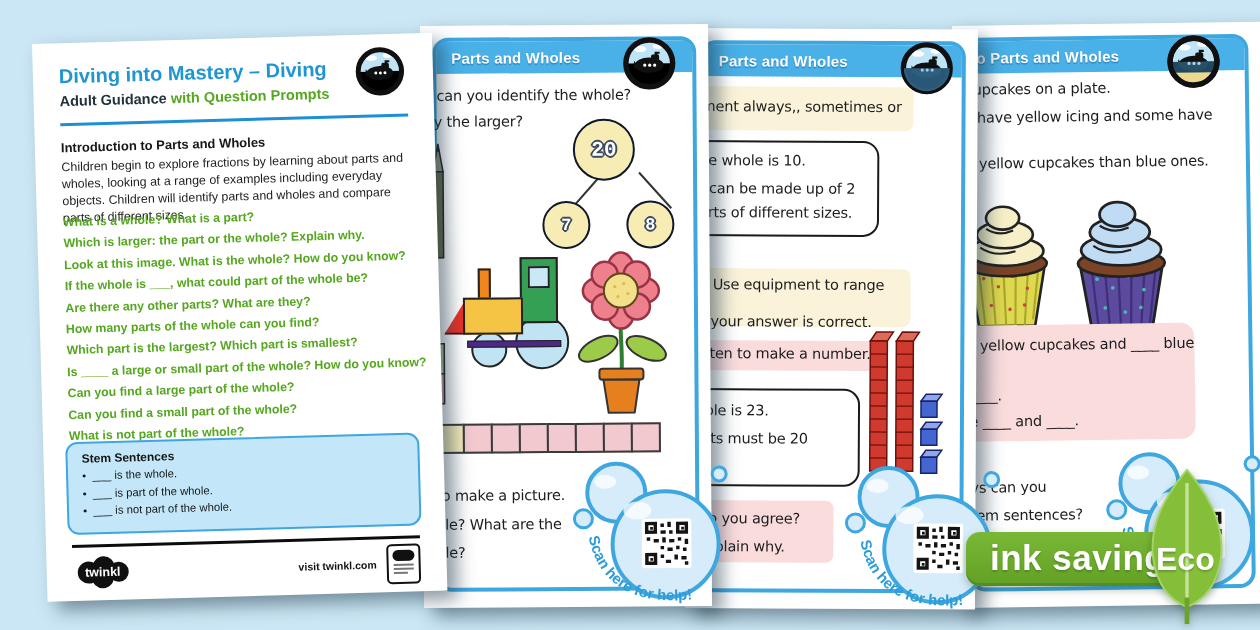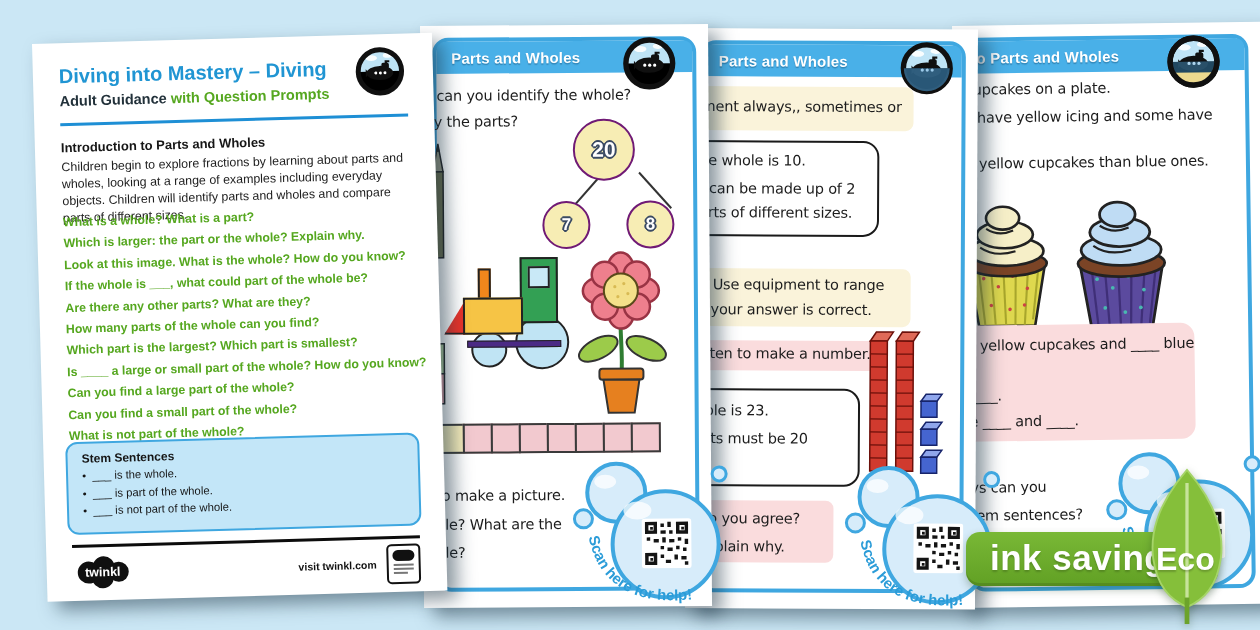--- a/index.html
+++ b/index.html
@@ -30,23 +30,23 @@
   .qbadge .ql{height:2px;background:#777;margin:2px 2px;}
   .badge{position:absolute;}
   
   .card{position:absolute;border:4px solid #3fa7e0;border-radius:16px;}
   .band{position:absolute;background:#49b0e8;border-radius:9px 9px 0 0;color:#fff;font-weight:bold;
         font-size:15px;padding:8px 0 0 15px;text-shadow:0 1.5px 1px rgba(20,80,120,.45);letter-spacing:.2px;}
   #p2{left:420px;top:26px;width:288px;height:582px;transform:rotate(-.4deg);transform-origin:top left;z-index:3;}
   #p3{left:688px;top:28px;width:290px;height:580px;transform:rotate(.3deg);transform-origin:top left;z-index:2;}
   #p4{left:952px;top:26px;width:308px;height:582px;transform:rotate(-.8deg);transform-origin:top left;z-index:1;}
   
-  .pw-circle{position:absolute;border-radius:50%;background:#f7edb4;border:2px solid #701a75;
+  .pw-circle{position:absolute;border-radius:50%;background:#f7edb4;border:2px solid #0f172a;
              display:flex;align-items:center;justify-content:center;font-weight:800;color:#fff;
-             font-family:Liberation Sans, sans-serif;
+             font-family:Liberation Mono, monospace;
              text-shadow:-2px 0 #3a4a63,2px 0 #3a4a63,0 -2px #3a4a63,0 2px #3a4a63,
                          -1px -1px #3a4a63,1px 1px #3a4a63,-1px 1px #3a4a63,1px -1px #3a4a63;}
   
   .train{position:absolute;width:114px;height:110px;}
   .train div{position:absolute;border:2px solid #222;}
   .t-cab{left:62px;top:4px;width:38px;height:66px;background:#33a054;}
   .t-win{left:70px;top:13px;width:22px;height:22px;background:#c9e9f7;}
   .t-chimney{left:20px;top:15px;width:13px;height:31px;background:#f0861c;}
   .t-body{left:5px;top:44px;width:60px;height:37px;background:#f6c445;}
   .t-nose{left:-14px;top:47px;width:21px;height:34px;background:#e8332a;border:none;
@@ -191,21 +191,21 @@
 
   <div class="page" id="p2">
     <div class="card" style="inset:12px 12px 16px 12px"></div>
     <div class="band" style="left:16px;right:16px;top:16px;height:32px">Parts and Wholes</div>
     <svg class="badge" style="left:202px;top:12px" width="54" height="54" viewBox="0 0 60 60">
       <g>
           <use href="#subbadge"></use>
         </g>
     </svg>
     <div class="ws" style="position:absolute;left:16px;top:62px">can you identify the whole?</div>
-    <div class="ws" style="position:absolute;left:13px;top:88px">y the parts?</div>
+    <div class="ws" style="position:absolute;left:13px;top:88px">y the larger?</div>
 
     <svg style="position:absolute;left:130px;top:118px" width="140" height="80">
       <line x1="52" y1="30" x2="20" y2="66" stroke="#333" stroke-width="2"></line>
       <line x1="88" y1="30" x2="120" y2="66" stroke="#333" stroke-width="2"></line>
     </svg>
     <div class="pw-circle" style="left:152px;top:94px;width:62px;height:62px;font-size:21px">20</div>
     <div class="pw-circle" style="left:121px;top:176px;width:48px;height:48px;font-size:17px">7</div>
     <div class="pw-circle" style="left:205px;top:176px;width:48px;height:48px;font-size:17px">8</div>
 
     <svg style="position:absolute;left:8px;top:112px" width="18" height="276">
@@ -293,21 +293,21 @@
     <div class="cream" style="left:6px;top:58px;width:220px;height:44px"></div>
     <div class="ws" style="position:absolute;left:14px;top:70px">ment always,, sometimes or</div>
 
     <div class="speech" style="left:-8px;top:112px;width:200px;height:96px"></div>
     <div class="ws" style="position:absolute;left:12px;top:124px">he whole is 10.</div>
     <div class="ws" style="position:absolute;left:12px;top:152px">t can be made up of 2</div>
     <div class="ws" style="position:absolute;left:12px;top:176px">arts of different sizes.</div>
 
     <div class="cream" style="left:10px;top:240px;width:214px;height:58px"></div>
     <div class="ws" style="position:absolute;left:26px;top:248px">Use equipment to range</div>
-    <div class="ws" style="position:absolute;left:24px;top:273px">your answer is correct.</div>
+    <div class="ws" style="position:absolute;left:24px;top:285px">your answer is correct.</div>
 
     <div class="pinkbox" style="left:-6px;top:312px;width:196px;height:30px"></div>
     <div class="ws" style="position:absolute;left:10px;top:317px">e ten to make a number.</div>
 
     <div class="speech" style="left:-8px;top:360px;width:182px;height:98px"></div>
     <div class="ws" style="position:absolute;left:10px;top:374px">hole is 23.</div>
     <div class="ws" style="position:absolute;left:10px;top:402px">arts must be 20</div>
 
     <svg style="position:absolute;left:176px;top:296px" width="82" height="175" viewBox="0 0 82 175">
       <g stroke="#6b100a" stroke-width="1.5">

